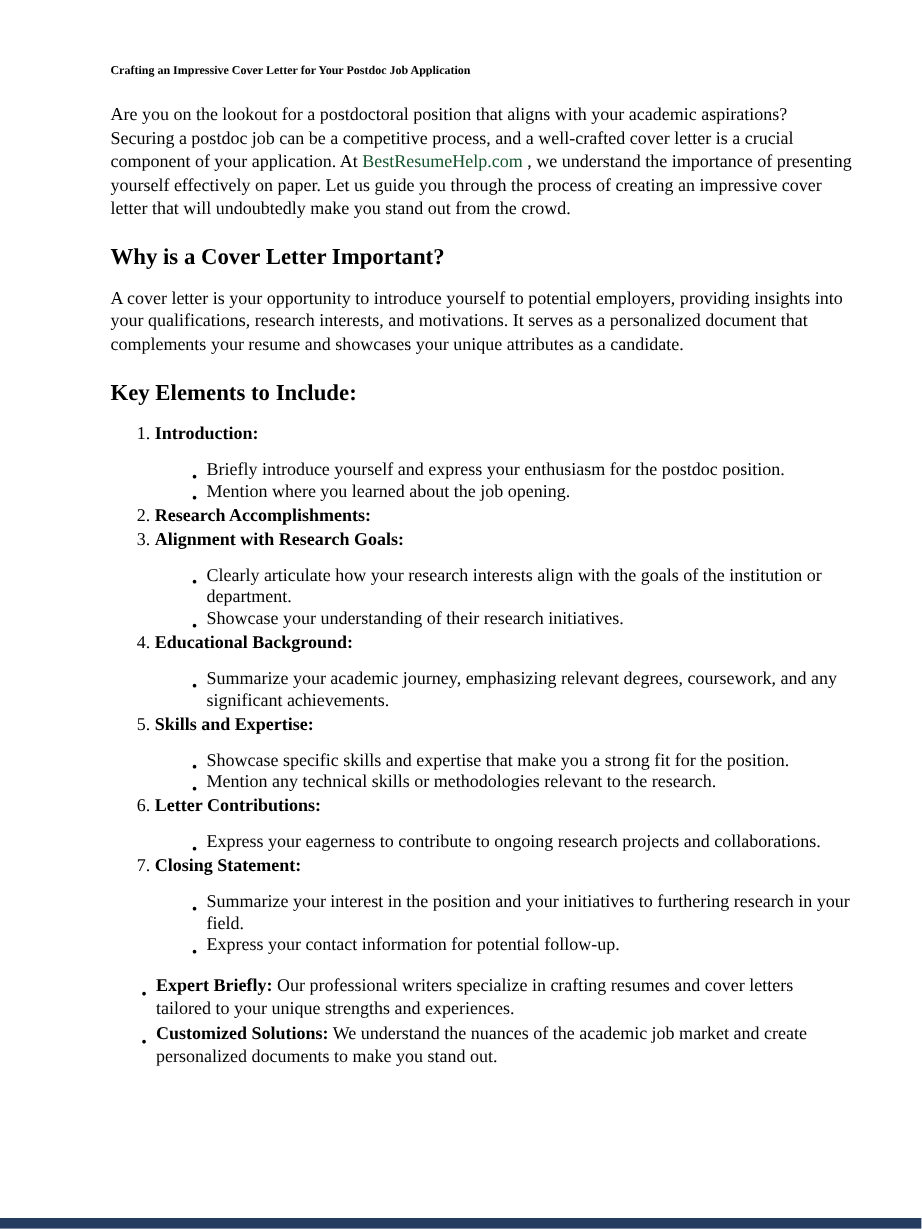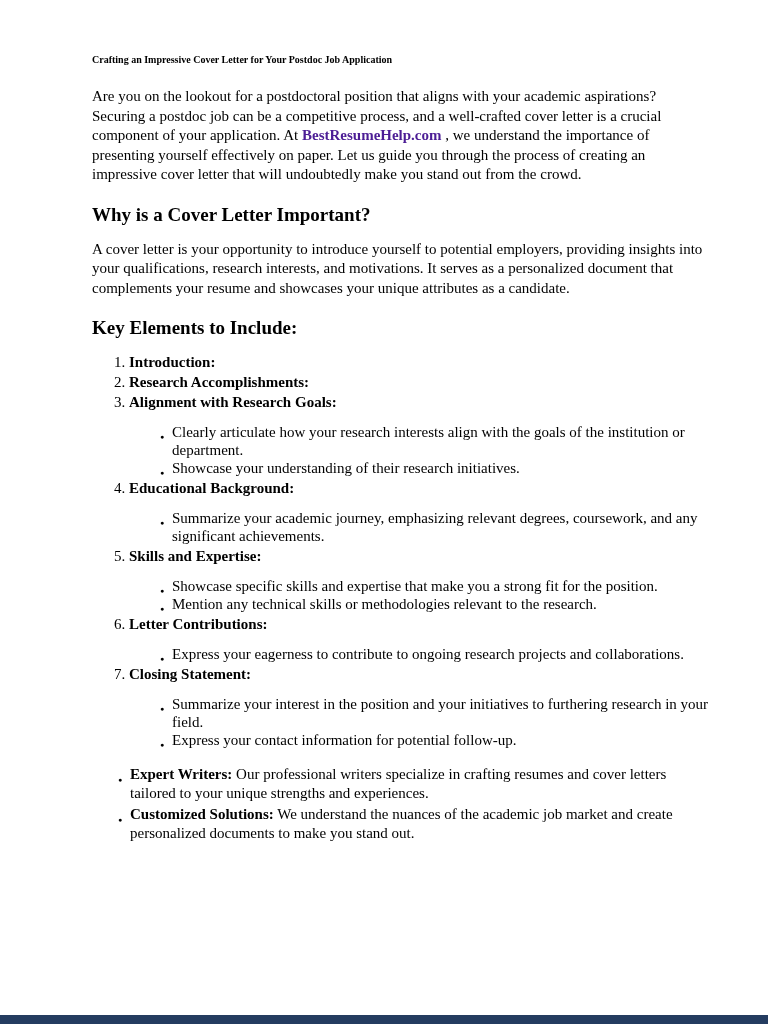--- a/index.html
+++ b/index.html
@@ -26,22 +26,22 @@
     line-height: 19.5px;
     margin-bottom: 18px;
   }
   h2.section-heading {
     font-size: 19px;
     font-weight: bold;
     line-height: 23px;
     margin: 18px 0 14px 0;
   }
   a.doc-link {
-    color: #4c1d95;
-    font-weight: bold;
+    color: #14532d;
+    font-weight: normal;
     text-decoration: none;
     cursor: pointer;
   }
   ol.key-list {
     font-size: 15px;
     line-height: 18px;
     list-style: decimal;
     list-style-position: outside;
     margin: 0 0 0 0;
     padding-left: 37px;
@@ -108,20 +108,24 @@
 
   <h2 class="section-heading">Why is a Cover Letter Important?</h2>
 
   <p class="body-text">A cover letter is your opportunity to introduce yourself to potential employers, providing insights into your qualifications, research interests, and motivations. It serves as a personalized document that complements your resume and showcases your unique attributes as a candidate.</p>
 
   <h2 class="section-heading">Key Elements to Include:</h2>
 
   <ol class="key-list">
     <li>
       <span class="item-label">Introduction:</span>
+      <ul class="sub-bullets">
+        <li>Briefly introduce yourself and express your enthusiasm for the postdoc position.</li>
+        <li>Mention where you learned about the job opening.</li>
+      </ul>
     </li>
     <li>
       <span class="item-label">Research Accomplishments:</span>
     </li>
     <li>
       <span class="item-label">Alignment with Research Goals:</span>
       <ul class="sub-bullets">
         <li>Clearly articulate how your research interests align with the goals of the institution or department.</li>
         <li>Showcase your understanding of their research initiatives.</li>
       </ul>
@@ -149,19 +153,19 @@
       <span class="item-label">Closing Statement:</span>
       <ul class="sub-bullets">
         <li>Summarize your interest in the position and your initiatives to furthering research in your field.</li>
         <li>Express your contact information for potential follow-up.</li>
       </ul>
     </li>
   </ol>
 
 
   <ul class="choose-list">
-    <li><span class="item-label">Expert Writers:</span><span> Our professional writers specialize in crafting resumes and cover letters tailored to your unique strengths and experiences.</span></li>
+    <li><span class="item-label">Expert Briefly:</span><span> Our professional writers specialize in crafting resumes and cover letters tailored to your unique strengths and experiences.</span></li>
     <li><span class="item-label">Customized Solutions:</span><span> We understand the nuances of the academic job market and create personalized documents to make you stand out.</span></li>
   </ul>
 
 </div>
 
 <div class="bottom-bar"></div>
 
 </body></html>

